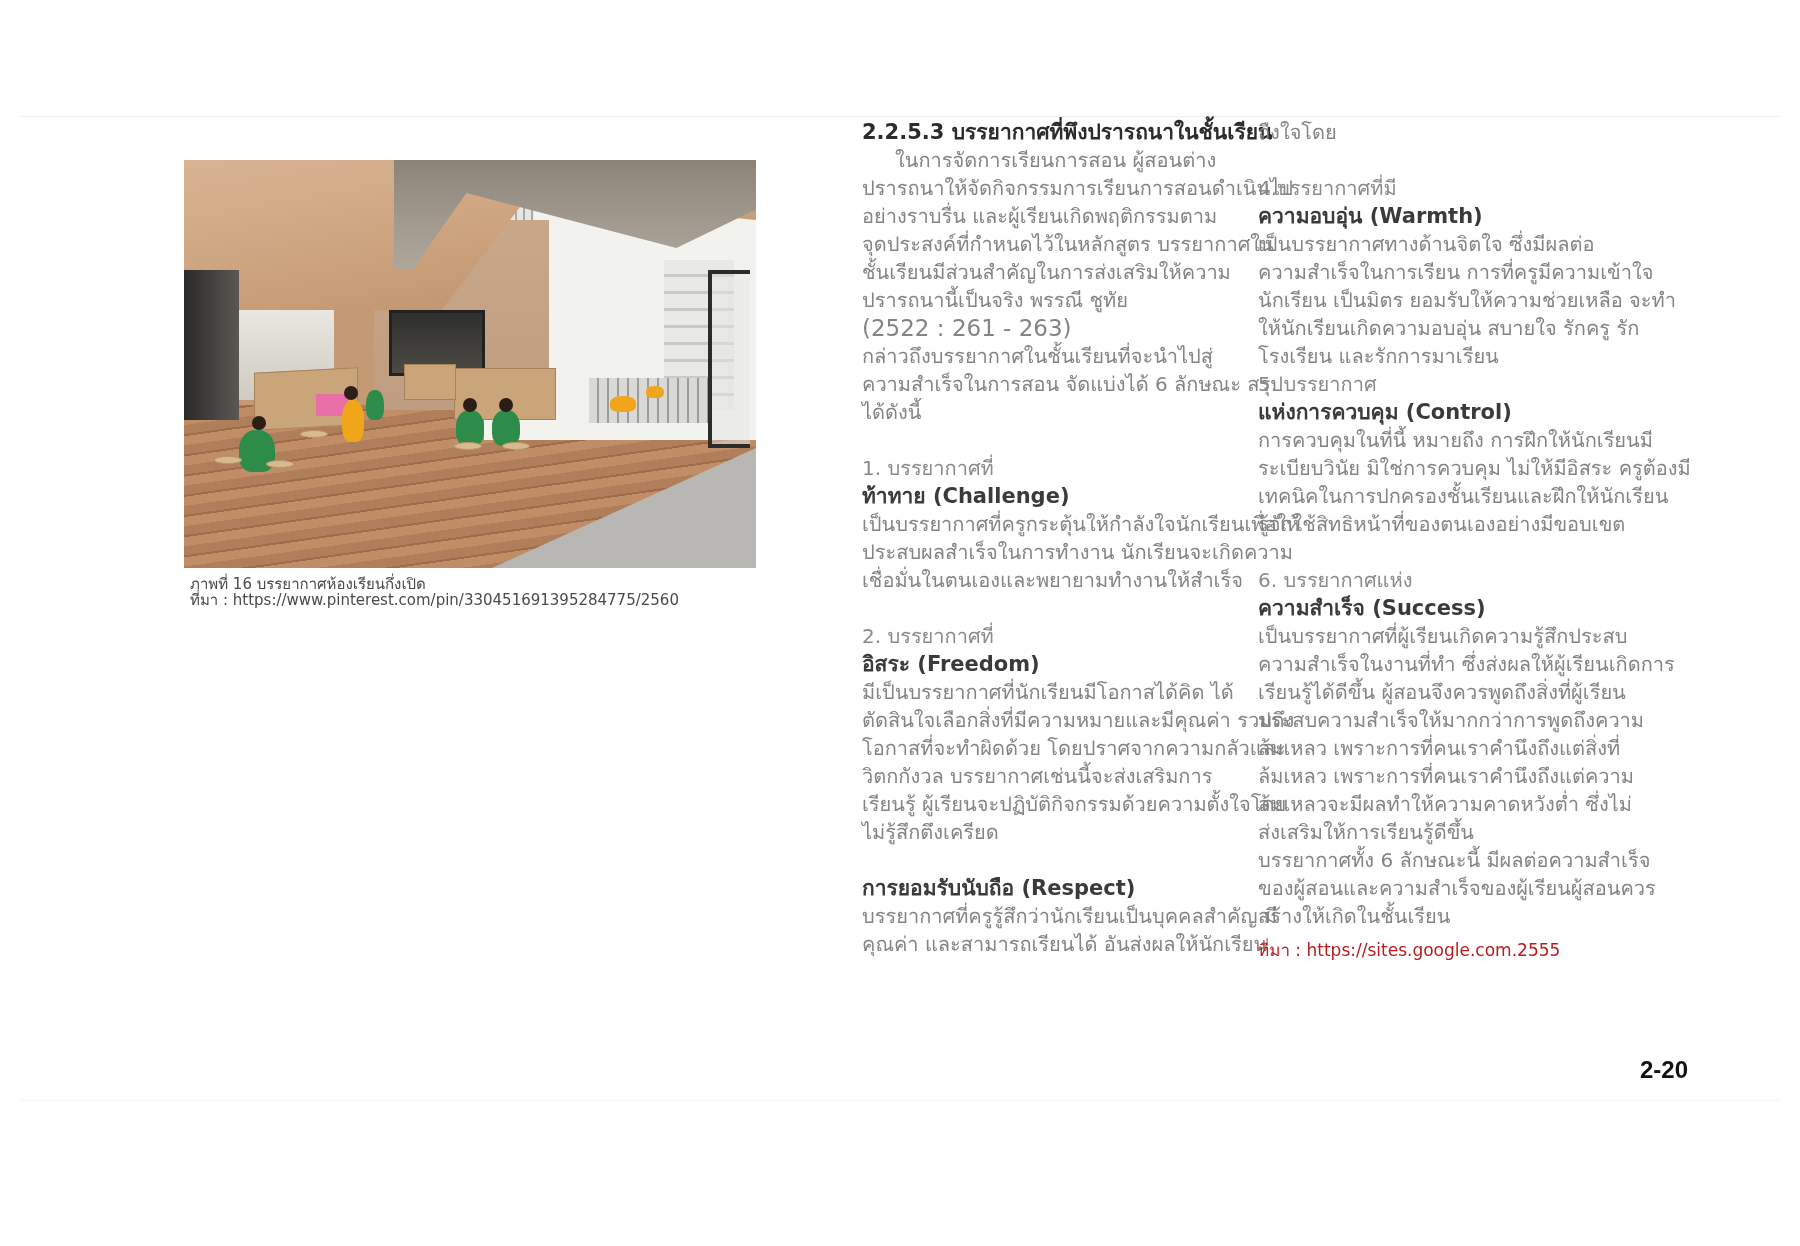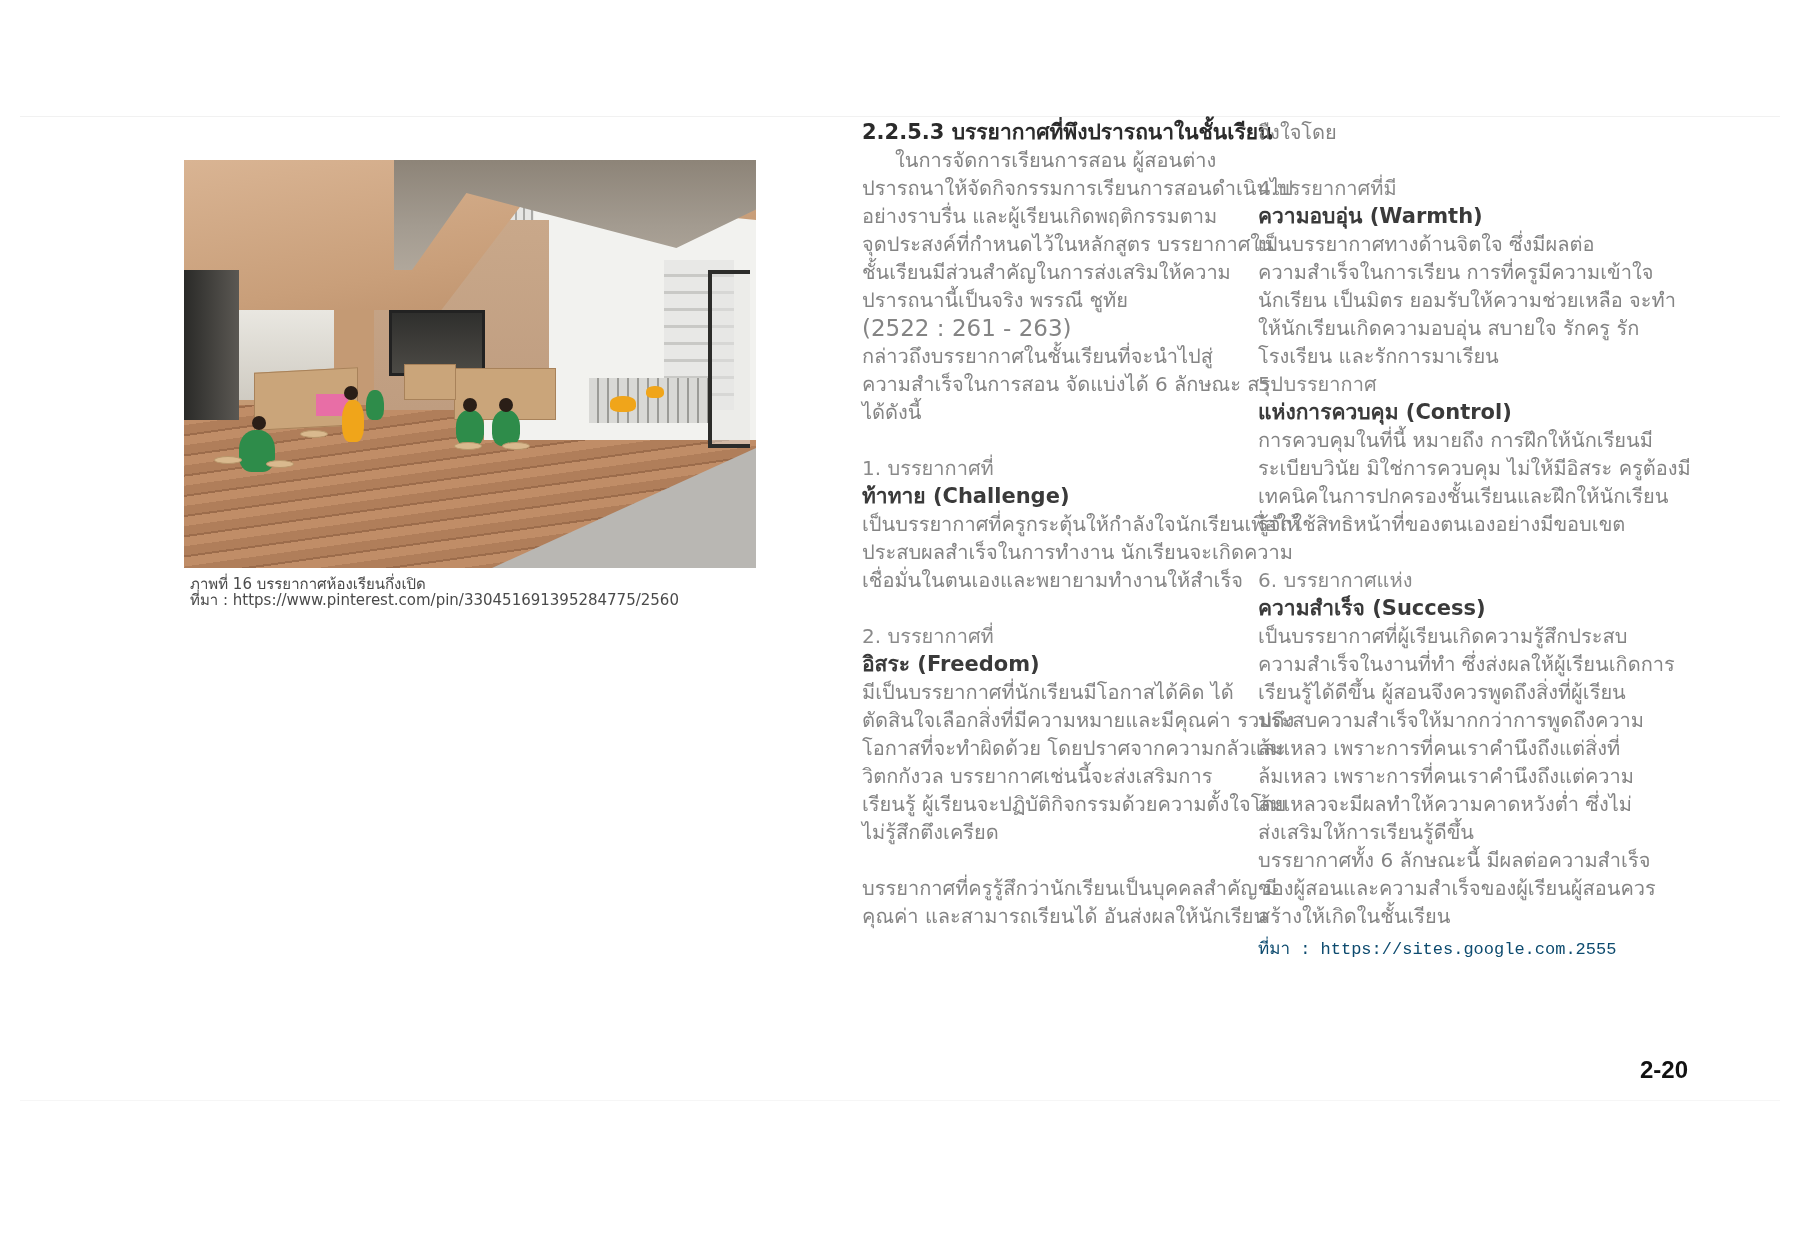--- a/index.html
+++ b/index.html
@@ -71,21 +71,21 @@
     
     .col { position: absolute; top: 118px; font-size: 20px; line-height: 28px; color: #848484; }
     .col-1 { left: 862px; width: 390px; }
     .col-2 { left: 1258px; width: 400px; }
     .col p { margin: 0; white-space: nowrap; }
     .section-title { font-weight: bold; color: #2b2b2b; font-size: 21px; }
     .item-label { color: #8a8a8a; }
     .item-title { font-weight: bold; color: #3a3a3a; font-size: 21px; }
     .indent { padding-left: 33px; }
     .gap { height: 28px; }
-    .source { font-size: 17px; color: #0c4a6e; margin-top: 6px !important; font-family: Liberation Mono, monospace; }
+    .source { font-size: 17px; color: #b91c1c; margin-top: 6px !important; }
 
     .page-number { position: absolute; left: 1640px; top: 1056px; font-size: 24px; font-weight: bold; color: #111; font-family: "Liberation Sans", sans-serif; }
   </style>
 </head>
 <body>
 
 <div class="page-edge"></div>
 <div class="page-edge-bottom"></div>
 
 <div class="photo" title="Open-air classroom with children in green and yellow shirts drawing at wooden easels on a timber deck">
@@ -156,20 +156,21 @@
   <p class="item-label">2. บรรยากาศที่</p>
   <p class="item-title">อิสระ (Freedom)</p>
   <p>มีเป็นบรรยากาศที่นักเรียนมีโอกาสได้คิด ได้</p>
   <p>ตัดสินใจเลือกสิ่งที่มีความหมายและมีคุณค่า รวมถึง</p>
   <p>โอกาสที่จะทำผิดด้วย โดยปราศจากความกลัวและ</p>
   <p>วิตกกังวล บรรยากาศเช่นนี้จะส่งเสริมการ</p>
   <p>เรียนรู้ ผู้เรียนจะปฏิบัติกิจกรรมด้วยความตั้งใจโดย</p>
   <p>ไม่รู้สึกตึงเครียด</p>
   <div class="gap"></div>
 
+  <p class="item-title">การยอมรับนับถือ (Respect)</p>
   <p>บรรยากาศที่ครูรู้สึกว่านักเรียนเป็นบุคคลสำคัญ มี</p>
   <p>คุณค่า และสามารถเรียนได้ อันส่งผลให้นักเรียน</p>
 </div>
 
 <div class="col col-2">
   <p>ถืงใจโดย</p>
   <div class="gap"></div>
 
   <p class="item-label">4.บรรยากาศที่มี</p>
   <p class="item-title">ความอบอุ่น (Warmth)</p>

